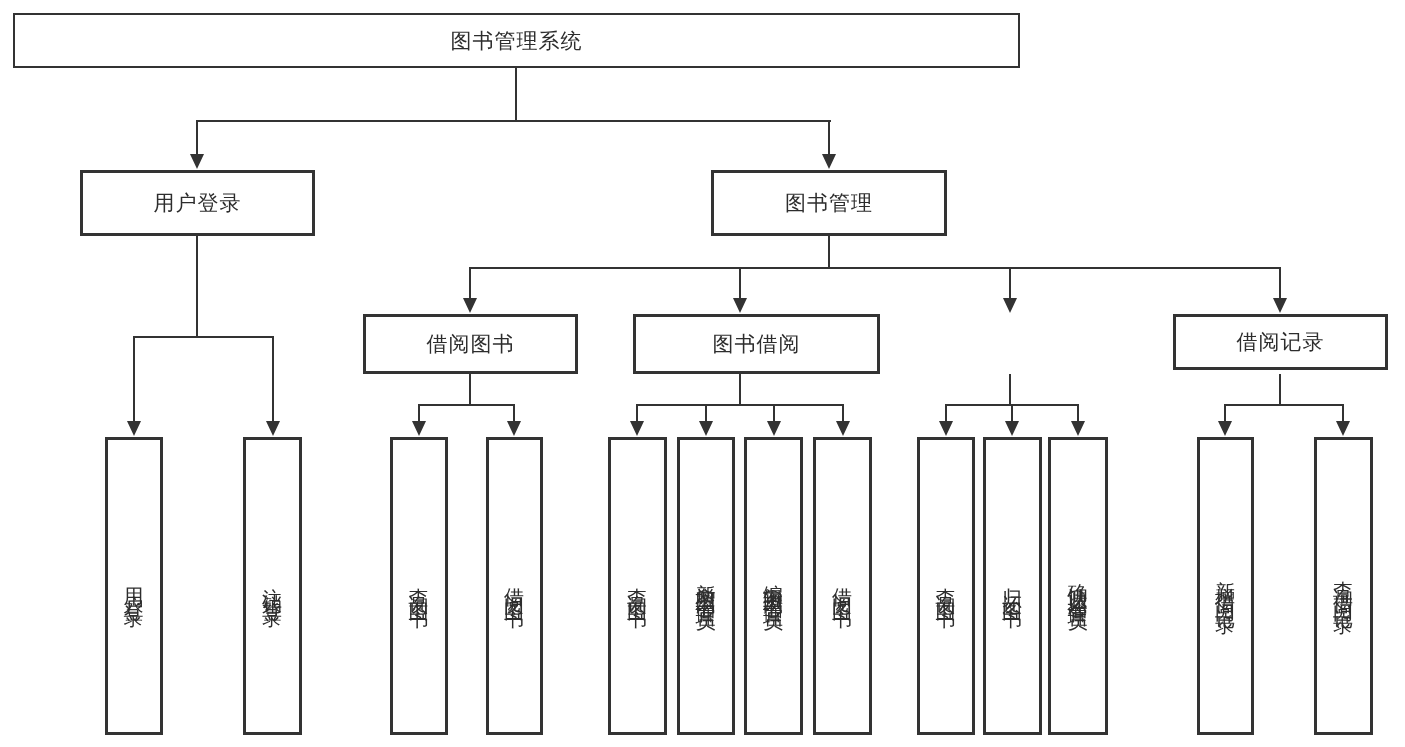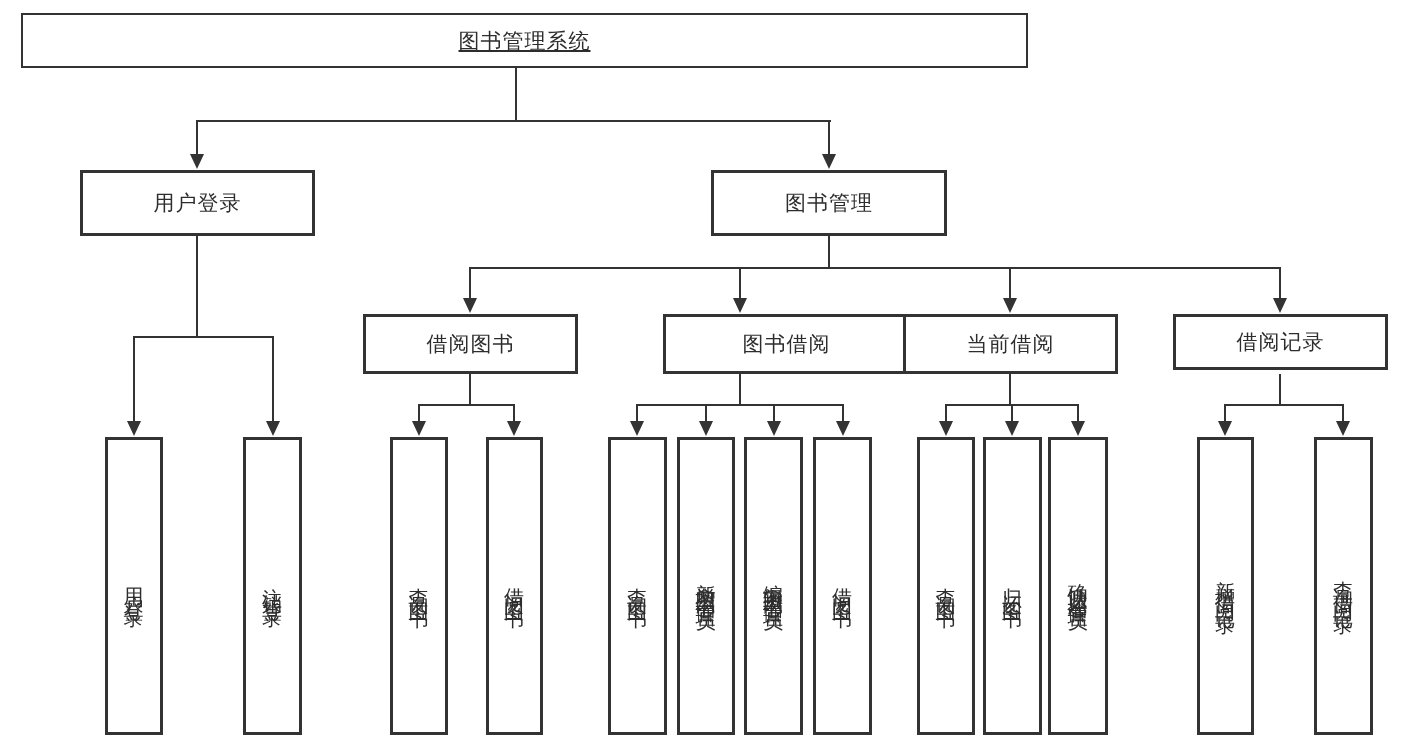--- a/index.html
+++ b/index.html
@@ -64,21 +64,21 @@
     color: #b3b3b3;
     letter-spacing: 1px;
     white-space: nowrap;
   }
 </style>
 </head>
 <body>
 
 <div id="canvas">
 
-  <div class="box thin" style="left:21px; top:13px; width:1007px; height:55px;text-decoration:underline;">
+  <div class="box thin" style="left:13px; top:13px; width:1007px; height:55px;">
     <span>图书管理系统</span>
   </div>
 
   <div class="vl" style="left:515px; top:68px; height:53px;"></div>
   <div class="hl" style="left:196px; top:120px; width:635px;"></div>
   <div class="vl" style="left:196px; top:120px; height:35px;"></div>
   <div class="vl" style="left:828px; top:120px; height:35px;"></div>
   <div class="arrow" style="left:190px; top:154px;"></div>
   <div class="arrow" style="left:822px; top:154px;"></div>
 
@@ -103,25 +103,22 @@
   <div class="vl" style="left:1009px; top:267px; height:32px;"></div>
   <div class="vl" style="left:1279px; top:267px; height:32px;"></div>
   <div class="arrow" style="left:463px; top:298px;"></div>
   <div class="arrow" style="left:733px; top:298px;"></div>
   <div class="arrow" style="left:1003px; top:298px;"></div>
   <div class="arrow" style="left:1273px; top:298px;"></div>
 
   <div class="box" style="left:363px; top:314px; width:215px; height:60px;">
     <span>借阅图书</span>
   </div>
-  <div class="box" style="left:633px; top:314px; width:247px; height:60px;margin-left:30px;">
+  <div class="box" style="left:633px; top:314px; width:247px; height:60px;">
     <span>图书借阅</span>
-  </div>
-  <div class="box" style="left:903px; top:314px; width:215px; height:60px;">
-    <span>当前借阅</span>
   </div>
   <div class="box" style="left:1173px; top:314px; width:215px; height:56px;">
     <span>借阅记录</span>
   </div>
 
   <div class="vl" style="left:469px; top:374px; height:31px;"></div>
   <div class="hl" style="left:418px; top:404px; width:97px;"></div>
   <div class="vl" style="left:418px; top:404px; height:18px;"></div>
   <div class="vl" style="left:513px; top:404px; height:18px;"></div>
   <div class="arrow" style="left:412px; top:421px;"></div>

